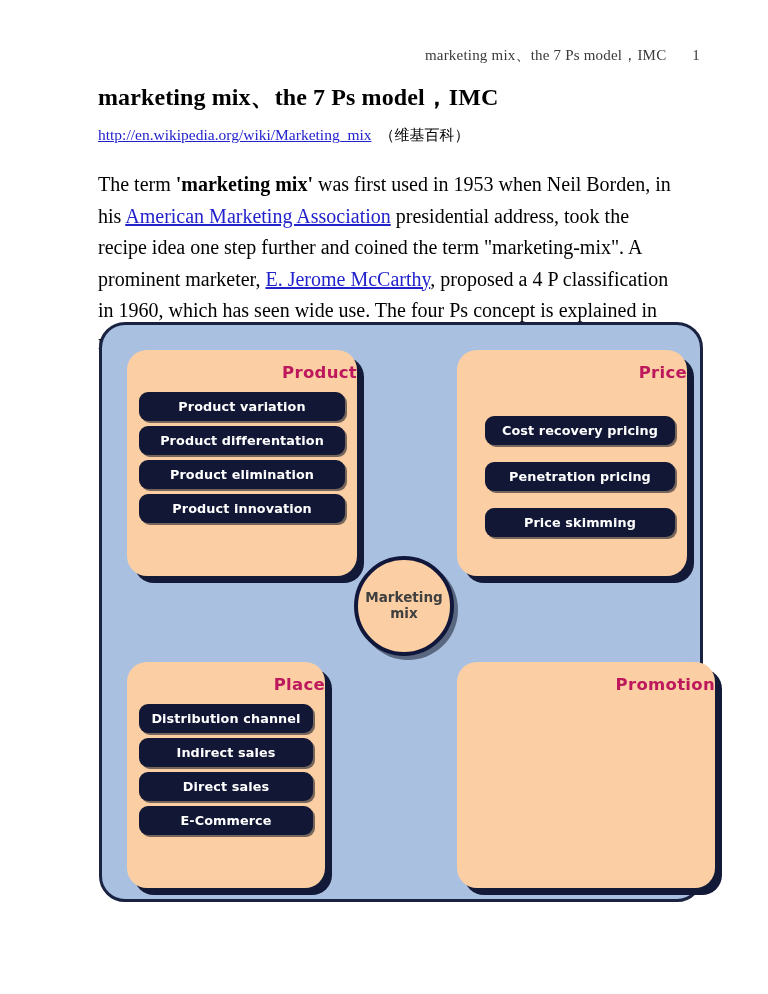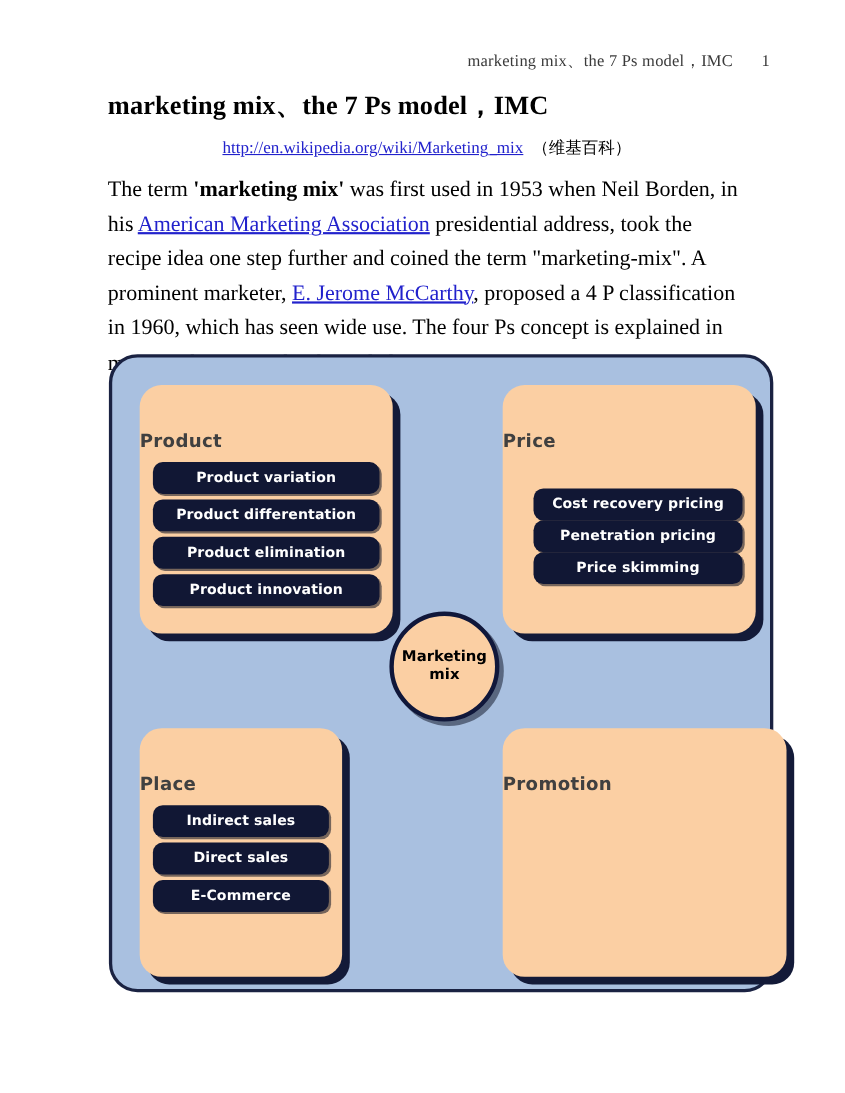--- a/index.html
+++ b/index.html
@@ -43,23 +43,22 @@
     font-family: "Liberation Serif", serif;
     font-size: 24px;
     font-weight: bold;
     margin: 0 0 14px 0;
     letter-spacing: 0.1px;
     line-height: 1.15;
   }
   .url-line {
     font-size: 15.5px;
     line-height: 1.1;
-    margin-bottom: 14px;
+    margin-bottom: 26px;
     white-space: nowrap;
-    text-align: center;
   }
   a.ext-link {
     color: #2222cc;
     text-decoration: underline;
   }
   .url-cn {
     color: #000;
     margin-left: 8px;
     font-size: 15px;
   }
@@ -93,24 +92,23 @@
     background: #fbcfa3;
     border-radius: 20px;
     box-shadow: 7px 7px 0 0 #131a38;
     box-sizing: border-box;
     overflow: visible;
   }
   .quad-title {
     font-family: "DejaVu Sans", sans-serif;
     font-weight: bold;
     font-size: 16.5px;
-    color: #404040;
-    text-align: left;
+    color: #be185d;
+    text-align: right;
     letter-spacing: 0.3px;
-    margin-top: 28px;
   }
   .chips {
     display: flex;
     flex-direction: column;
   }
   .chip {
     background: #111734;
     color: #ffffff;
     border-radius: 9px;
     font-family: "DejaVu Sans", sans-serif;
@@ -121,32 +119,32 @@
     align-items: center;
     justify-content: center;
     box-shadow: 2px 2px 0 0 rgba(10,14,32,0.55);
     letter-spacing: 0.1px;
     box-sizing: border-box;
   }
 
   
   #quad-product  { left: 25px;  top: 25px;  width: 230px; height: 226px; }
   #quad-price    { left: 355px; top: 25px;  width: 230px; height: 226px; }
-  #quad-place    { left: 25px;  top: 337px; width: 184px; height: 226px; }
+  #quad-place    { left: 25px;  top: 337px; width: 198px; height: 226px; }
   #quad-promotion{ left: 355px; top: 337px; width: 258px; height: 226px; }
 
   #quad-product  .quad-title,
   #quad-place    .quad-title,
   #quad-price    .quad-title,
   #quad-promotion .quad-title { padding-top: 13px; }
 
   #quad-product .chips,
   #quad-place   .chips,
   #quad-promotion .chips { padding: 10px 12px 0 12px; gap: 5px; }
-  #quad-price   .chips   { padding: 34px 12px 0 28px; gap: 0; }
+  #quad-price   .chips   { padding: 34px 12px 0 28px; gap: 17px; }
 
   #quad-product .chip,
   #quad-place   .chip,
   #quad-promotion .chip,
   #quad-price   .chip { height: 29px; }
 
   #quad-promotion .chip { font-size: 12.2px; }
 
   
   .center-circle {
@@ -163,21 +161,21 @@
     align-items: center;
     justify-content: center;
     text-align: center;
     box-sizing: border-box;
     z-index: 5;
   }
   .center-circle span {
     font-family: "DejaVu Sans", sans-serif;
     font-weight: bold;
     font-size: 13.5px;
-    color: #000000;
+    color: #404040;
     line-height: 1.18;
     white-space: pre-line;
   }
 </style>
 </head>
 <body>
 
 <div class="page-header">
   <span>marketing mix、the 7 Ps model，IMC</span>
   <span class="hdr-num">1</span>
@@ -212,20 +210,21 @@
       <div class="chips">
         <div class="chip">Cost recovery pricing</div>
         <div class="chip">Penetration pricing</div>
         <div class="chip">Price skimming</div>
       </div>
     </div>
 
     <div class="quad" id="quad-place">
       <div class="quad-title">Place</div>
       <div class="chips">
+        <div class="chip">Distribution channel</div>
         <div class="chip">Indirect sales</div>
         <div class="chip">Direct sales</div>
         <div class="chip">E-Commerce</div>
       </div>
     </div>
 
     <div class="quad" id="quad-promotion">
       <div class="quad-title">Promotion</div>
     </div>
 

